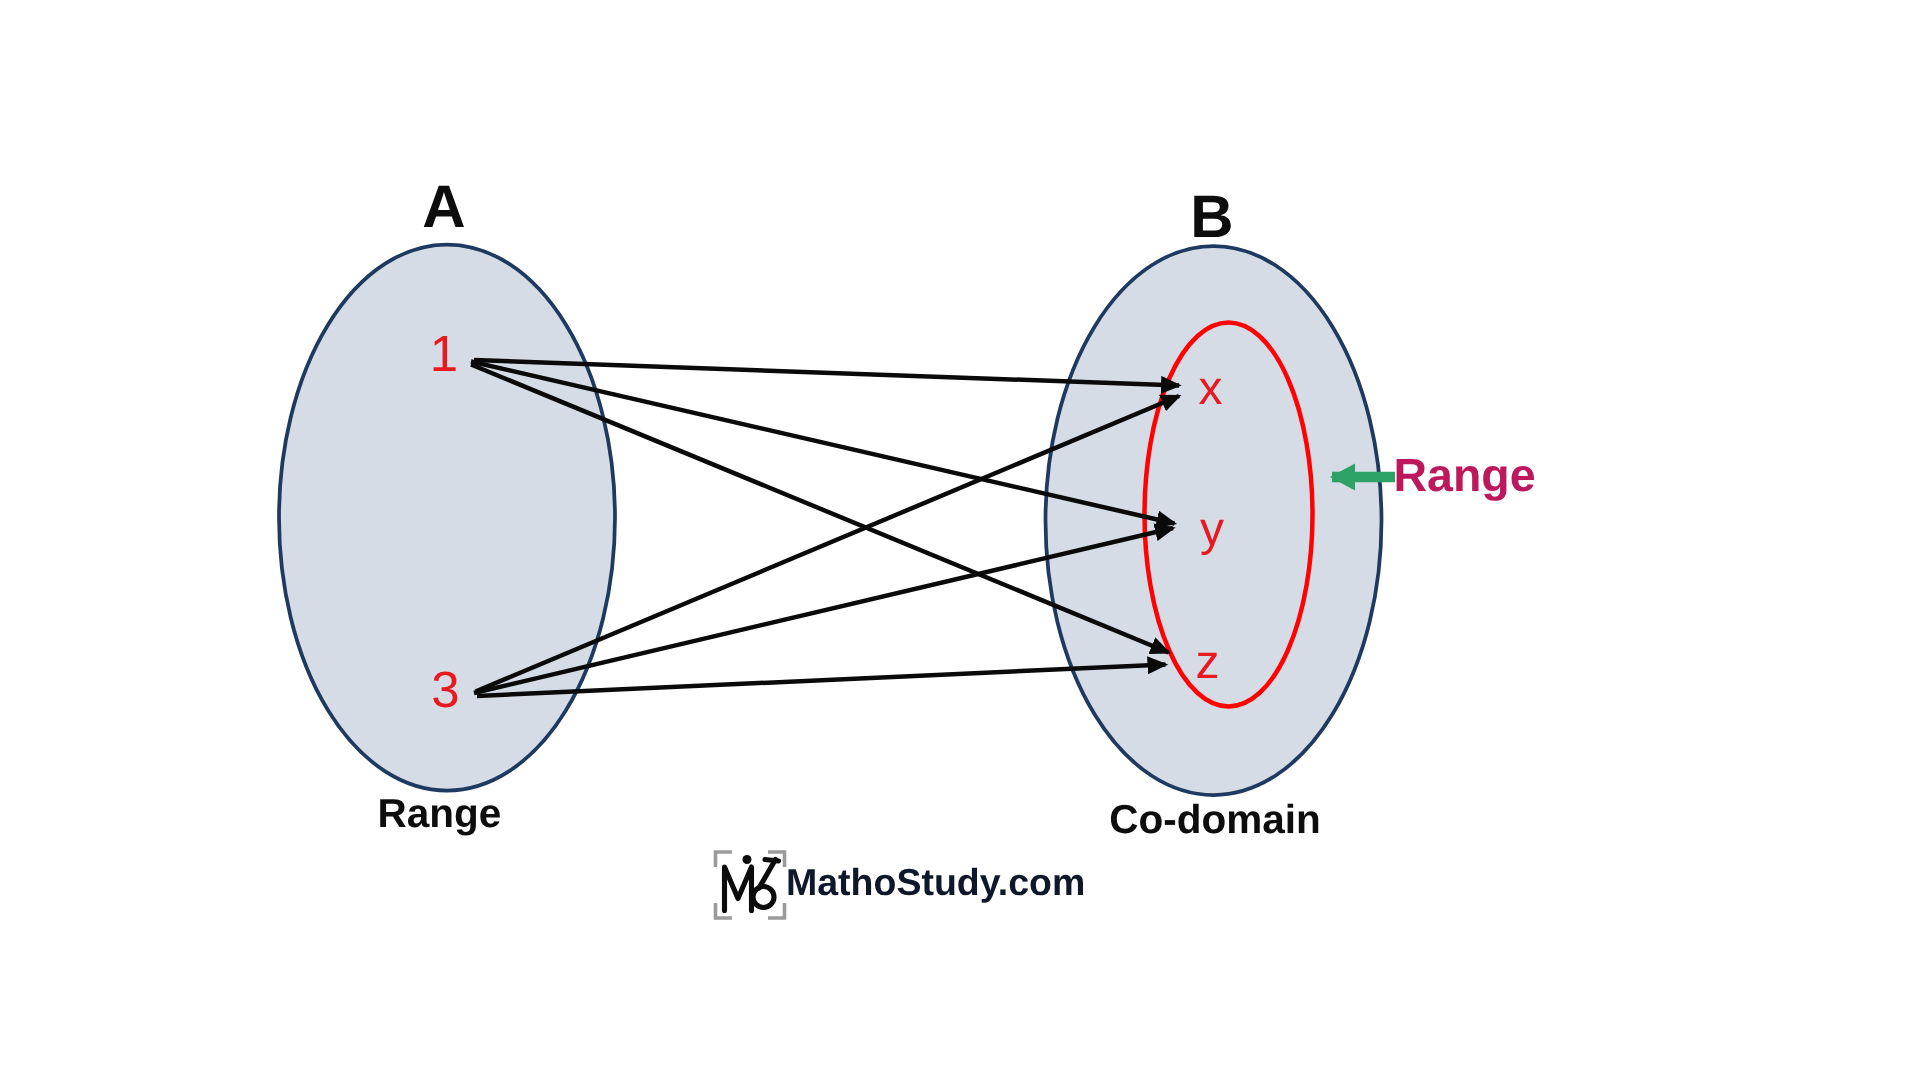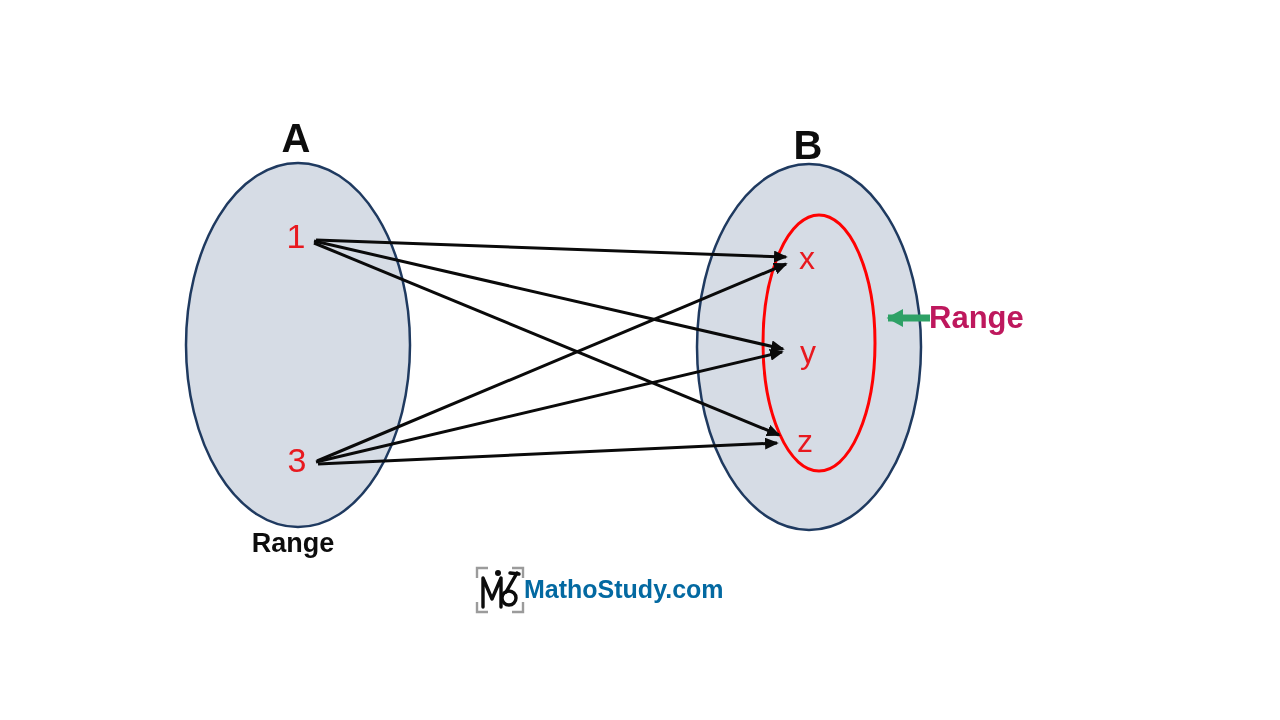--- a/index.html
+++ b/index.html
@@ -25,21 +25,21 @@
   .caption    { font-size: 27px; font-weight: 700; }
   .range-lbl  {
     position: absolute;
     transform: translate(0, -50%);
     font-size: 31px; font-weight: 700; color: #be185d;
     white-space: nowrap; line-height: 1;
   }
   .wm-text {
     position: absolute;
     transform: translate(0, -50%);
-    font-size: 25px; font-weight: 700; color: #0369a1;
+    font-size: 25px; font-weight: 700; color: #0f172a;
     white-space: nowrap; line-height: 1;
   }
   .set-ellipse   { fill: var(--set-fill, #d6dce5); stroke: var(--set-stroke, #1f3a60); stroke-width: 2.5; }
   .range-ellipse { fill: none; stroke: var(--range-stroke, #ff0202); stroke-width: 3; }
   .map-arrow     { stroke: var(--arrow-black, #0a0a0a); stroke-width: 3; fill: none; }
   .green-arrow   { stroke: var(--range-arrow-green, #2ea166); stroke-width: 7; fill: none; }
   .logo-bracket  { stroke: var(--bracket-gray, #9b9b9b); stroke-width: 2.4; fill: none; }
   .logo-glyph    { stroke: #0c0c0c; stroke-width: 3.4; fill: none; stroke-linecap: round; stroke-linejoin: round; }
   .logo-dot      { fill: #0c0c0c; }
 </style>
@@ -90,18 +90,19 @@
   <div class="lbl set-name" style="left:808px; top:145px;">B</div>
 
   <div class="lbl elem" style="left:296px; top:236px;">1</div>
   <div class="lbl elem" style="left:297px; top:460px;">3</div>
 
   <div class="lbl elem-small" style="left:807px; top:258px;">x</div>
   <div class="lbl elem-small" style="left:808px; top:352px;">y</div>
   <div class="lbl elem-small" style="left:805px; top:441px;">z</div>
 
   <div class="lbl caption" style="left:293px; top:543px;">Range</div>
+  <div class="lbl caption" style="left:810px; top:547px;">Co-domain</div>
 
   <div class="range-lbl" style="left:929px; top:317px;">Range</div>
 
   <div class="wm-text" style="left:524px; top:589px;">MathoStudy.com</div>
 
 </div>
 
 </body></html>

